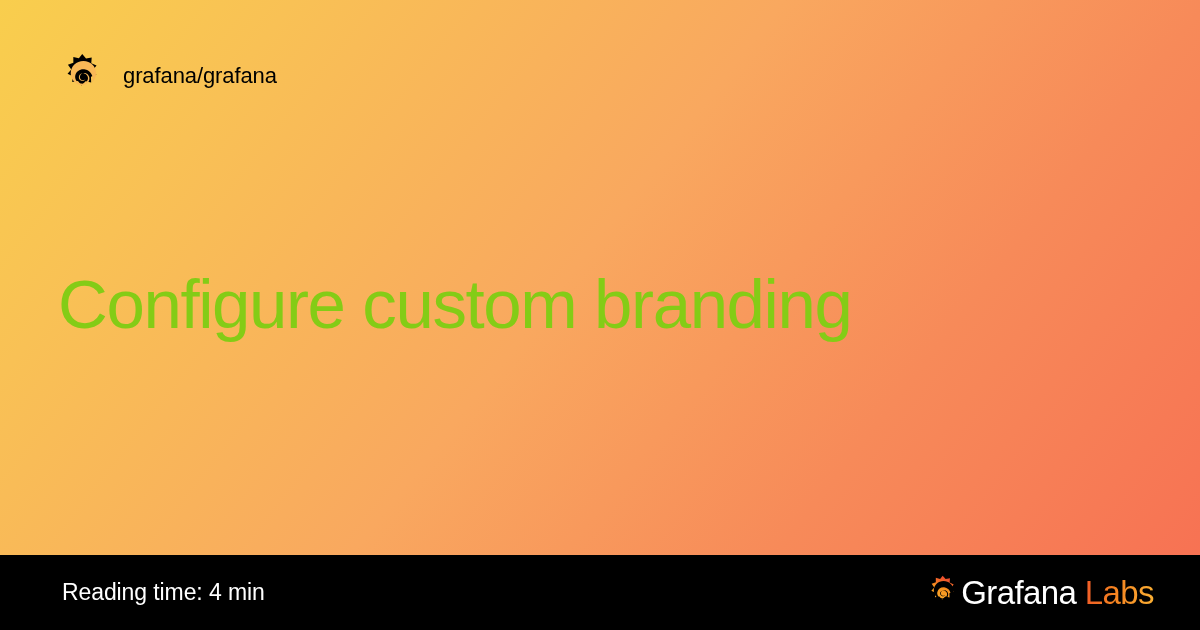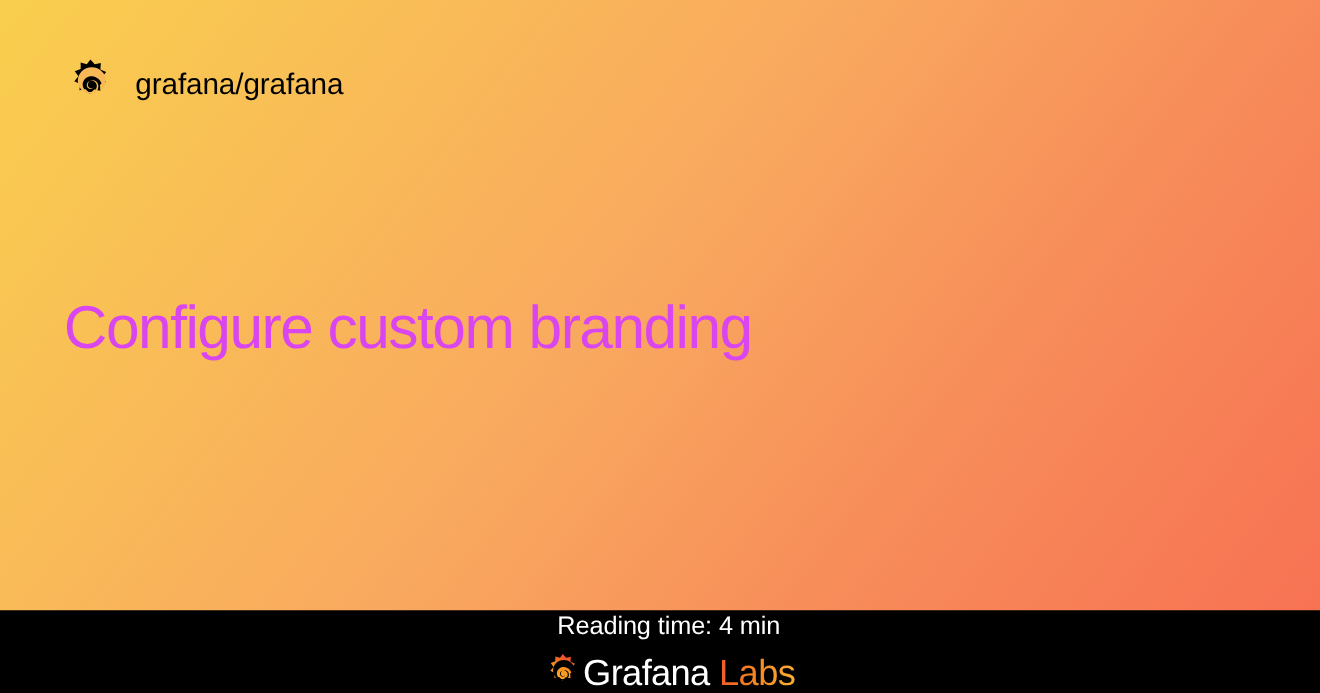--- a/index.html
+++ b/index.html
@@ -42,56 +42,55 @@
     gap: 17px;
     height: 56px;
   }
   .repo-logo {
     width: 48px;
     height: 48px;
     display: block;
     flex: 0 0 auto;
   }
   .repo-name {
-    font-size: 27px;
+    font-size: 22px;
     font-weight: 400;
     color: #000000;
     letter-spacing: -0.1px;
     line-height: 1;
     white-space: nowrap;
   }
 
   
   .title {
     position: absolute;
     left: 58px;
     top: 268px;
     width: 1090px;
     margin: 0;
-    font-size: 55px;
+    font-size: 69px;
     font-weight: 400;
     line-height: 1.08;
     letter-spacing: -1.4px;
-    color: #d946ef;
+    color: #84cc16;
   }
 
   
   .footer {
     position: absolute;
     left: 0;
     top: 555px;
     width: 1200px;
     height: 75px;
     background: #000000;
     display: flex;
     align-items: center;
     justify-content: space-between;
     padding: 0 46px 0 62px;
     box-sizing: border-box;
-    flex-direction: column;
   }
   .reading-time {
     font-size: 23px;
     font-weight: 400;
     color: #FFFFFF;
     letter-spacing: -0.1px;
     white-space: nowrap;
   }
   .brand-lockup {
     display: flex;

